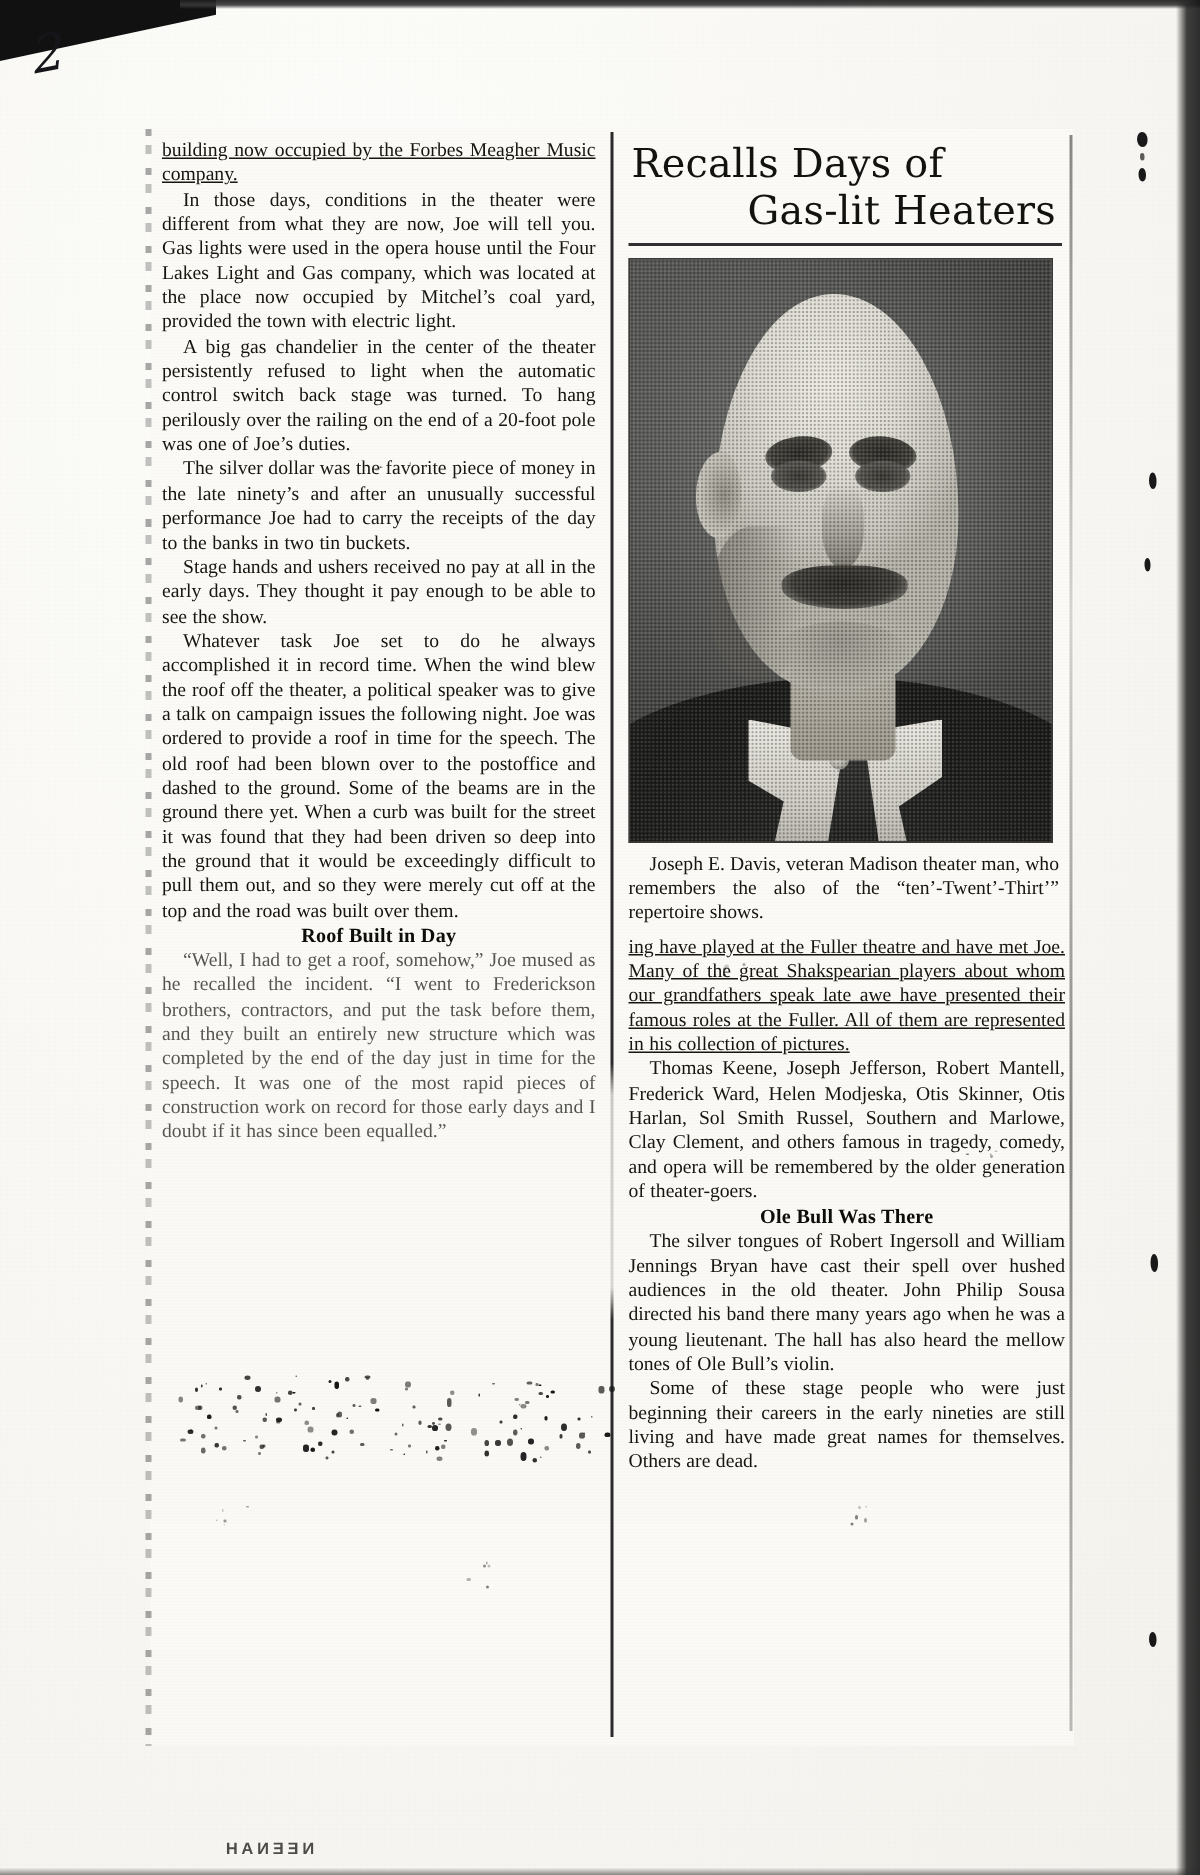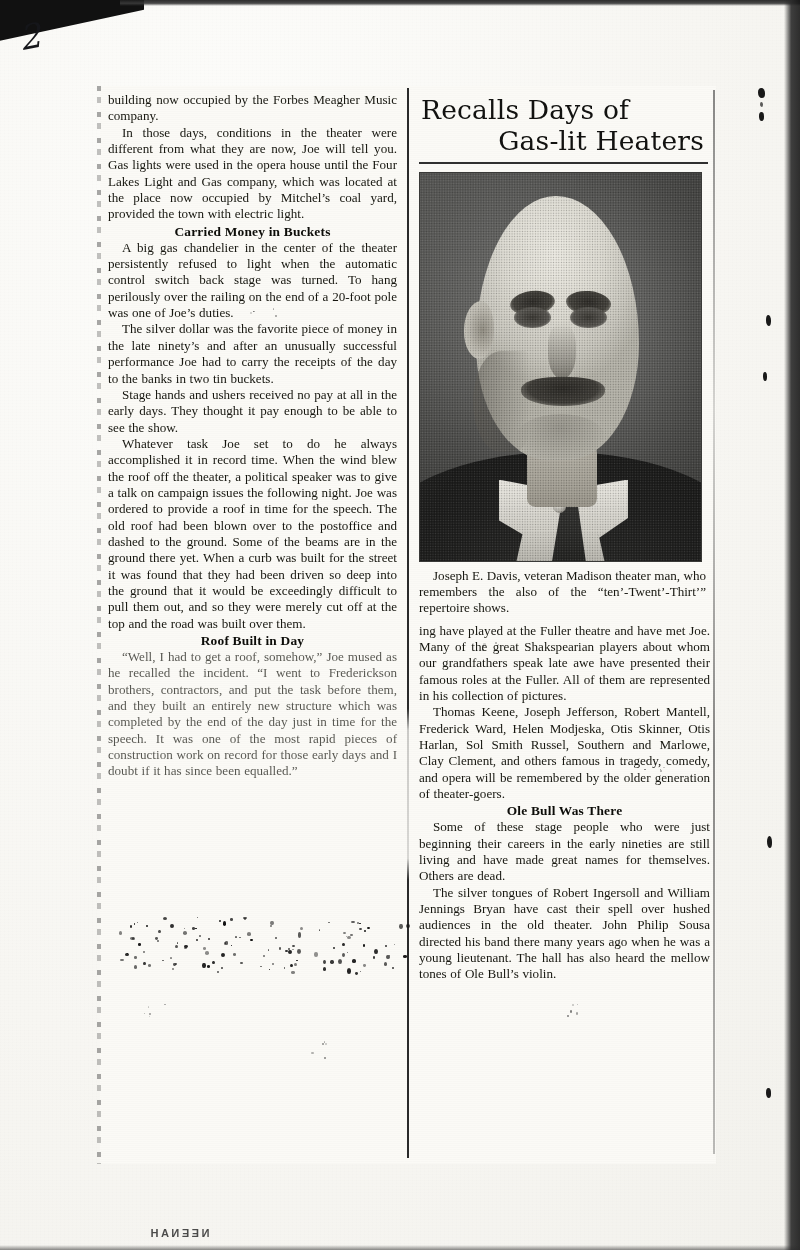--- a/index.html
+++ b/index.html
@@ -154,21 +154,21 @@
     margin: 0;
     font-family: "Liberation Serif", serif;
     font-size: 13.1px;
     line-height: 16.35px;
     text-align: justify;
     text-indent: 14px;
     color: #16160f;
     word-spacing: .4px;
     -webkit-font-smoothing: none;
   }
-  p.body.cont { text-indent: 0; }
+  p.body.cont { text-indent: 0; text-decoration: underline; }
 
   h3.subhead {
     margin: 1px 0 0 0;
     font-family: "Liberation Serif", serif;
     font-size: 13.4px;
     font-weight: 700;
     text-align: center;
     letter-spacing: .2px;
     color: #0d0d09;
   }
@@ -397,21 +397,20 @@
   <div class="clipping">
     <div class="tear-left"></div>
     <div class="col-rule"></div>
     <div class="right-rule"></div>
 
     <div class="cols">
 
       <div class="col-left">
         <p class="body cont">building now occupied by the Forbes Meagher Music company.</p>
         <p class="body">In those days, conditions in the theater were different from what they are now, Joe will tell you. Gas lights were used in the opera house until the Four Lakes Light and Gas company, which was located at the place now occupied by Mitchel’s coal yard, provided the town with electric light.</p>
-        <h3 class="subhead">Carried Money in Buckets</h3>
         <p class="body">A big gas chandelier in the center of the theater persistently refused to light when the automatic control switch back stage was turned. To hang perilously over the railing on the end of a 20-foot pole was one of Joe’s duties.</p>
         <p class="body">The silver dollar was the favorite piece of money in the late ninety’s and after an unusually successful performance Joe had to carry the receipts of the day to the banks in two tin buckets.</p>
         <p class="body">Stage hands and ushers received no pay at all in the early days. They thought it pay enough to be able to see the show.</p>
         <p class="body">Whatever task Joe set to do he always accomplished it in record time. When the wind blew the roof off the theater, a political speaker was to give a talk on campaign issues the following night. Joe was ordered to provide a roof in time for the speech. The old roof had been blown over to the postoffice and dashed to the ground. Some of the beams are in the ground there yet. When a curb was built for the street it was found that they had been driven so deep into the ground that it would be exceedingly difficult to pull them out, and so they were merely cut off at the top and the road was built over them.</p>
         <h3 class="subhead">Roof Built in Day</h3>
         <p class="body fadeblock">“Well, I had to get a roof, somehow,” Joe mused as he recalled the incident. “I went to Frederickson brothers, contractors, and put the task before them, and they built an entirely new structure which was completed by the end of the day just in time for the speech. It was one of the most rapid pieces of construction work on record for those early days and I doubt if it has since been equalled.”</p>
       </div>
 
       <div class="col-right">
 
@@ -443,22 +442,22 @@
           <div class="ph-halftone"></div>
           <div class="ph-halftone2"></div>
           <div class="ph-fade"></div>
         </div>
 
         <p class="caption">Joseph E. Davis, veteran Madison theater man, who remembers the also of the “ten’-Twent’-Thirt’” repertoire shows.</p>
 
         <p class="body cont" style="margin-top:6px;">ing have played at the Fuller theatre and have met Joe. Many of the great Shakspearian players about whom our grandfathers speak late awe have presented their famous roles at the Fuller. All of them are represented in his collection of pictures.</p>
         <p class="body">Thomas Keene, Joseph Jefferson, Robert Mantell, Frederick Ward, Helen Modjeska, Otis Skinner, Otis Harlan, Sol Smith Russel, Southern and Marlowe, Clay Clement, and others famous in tragedy, comedy, and opera will be remembered by the older generation of theater-goers.</p>
         <h3 class="subhead">Ole Bull Was There</h3>
+        <p class="body">The silver tongues of Robert Ingersoll and William Jennings Bryan have cast their spell over hushed audiences in the old theater. John Philip Sousa directed his band there many years ago when he was a young lieutenant. The hall has also heard the mellow tones of Ole Bull’s violin.</p>
         <p class="body">Some of these stage people who were just beginning their careers in the early nineties are still living and have made great names for themselves. Others are dead.</p>
-        <p class="body">The silver tongues of Robert Ingersoll and William Jennings Bryan have cast their spell over hushed audiences in the old theater. John Philip Sousa directed his band there many years ago when he was a young lieutenant. The hall has also heard the mellow tones of Ole Bull’s violin.</p>
       </div>
     </div>
 
     <div class="clipping-grain"></div>
   </div>
 
   <div id="speckle-layer">
       <div class="speckle" style="left: 270.493px; top: 920.51px; width: 3.7px; height: 4.8px; opacity: 0.55;"></div>
       <div class="speckle" style="left: 267.788px; top: 949.095px; width: 1.7px; height: 2.1px; opacity: 0.68;"></div>
       <div class="speckle" style="left: 182.887px; top: 931.24px; width: 3.8px; height: 3.5px; opacity: 0.58;"></div>

